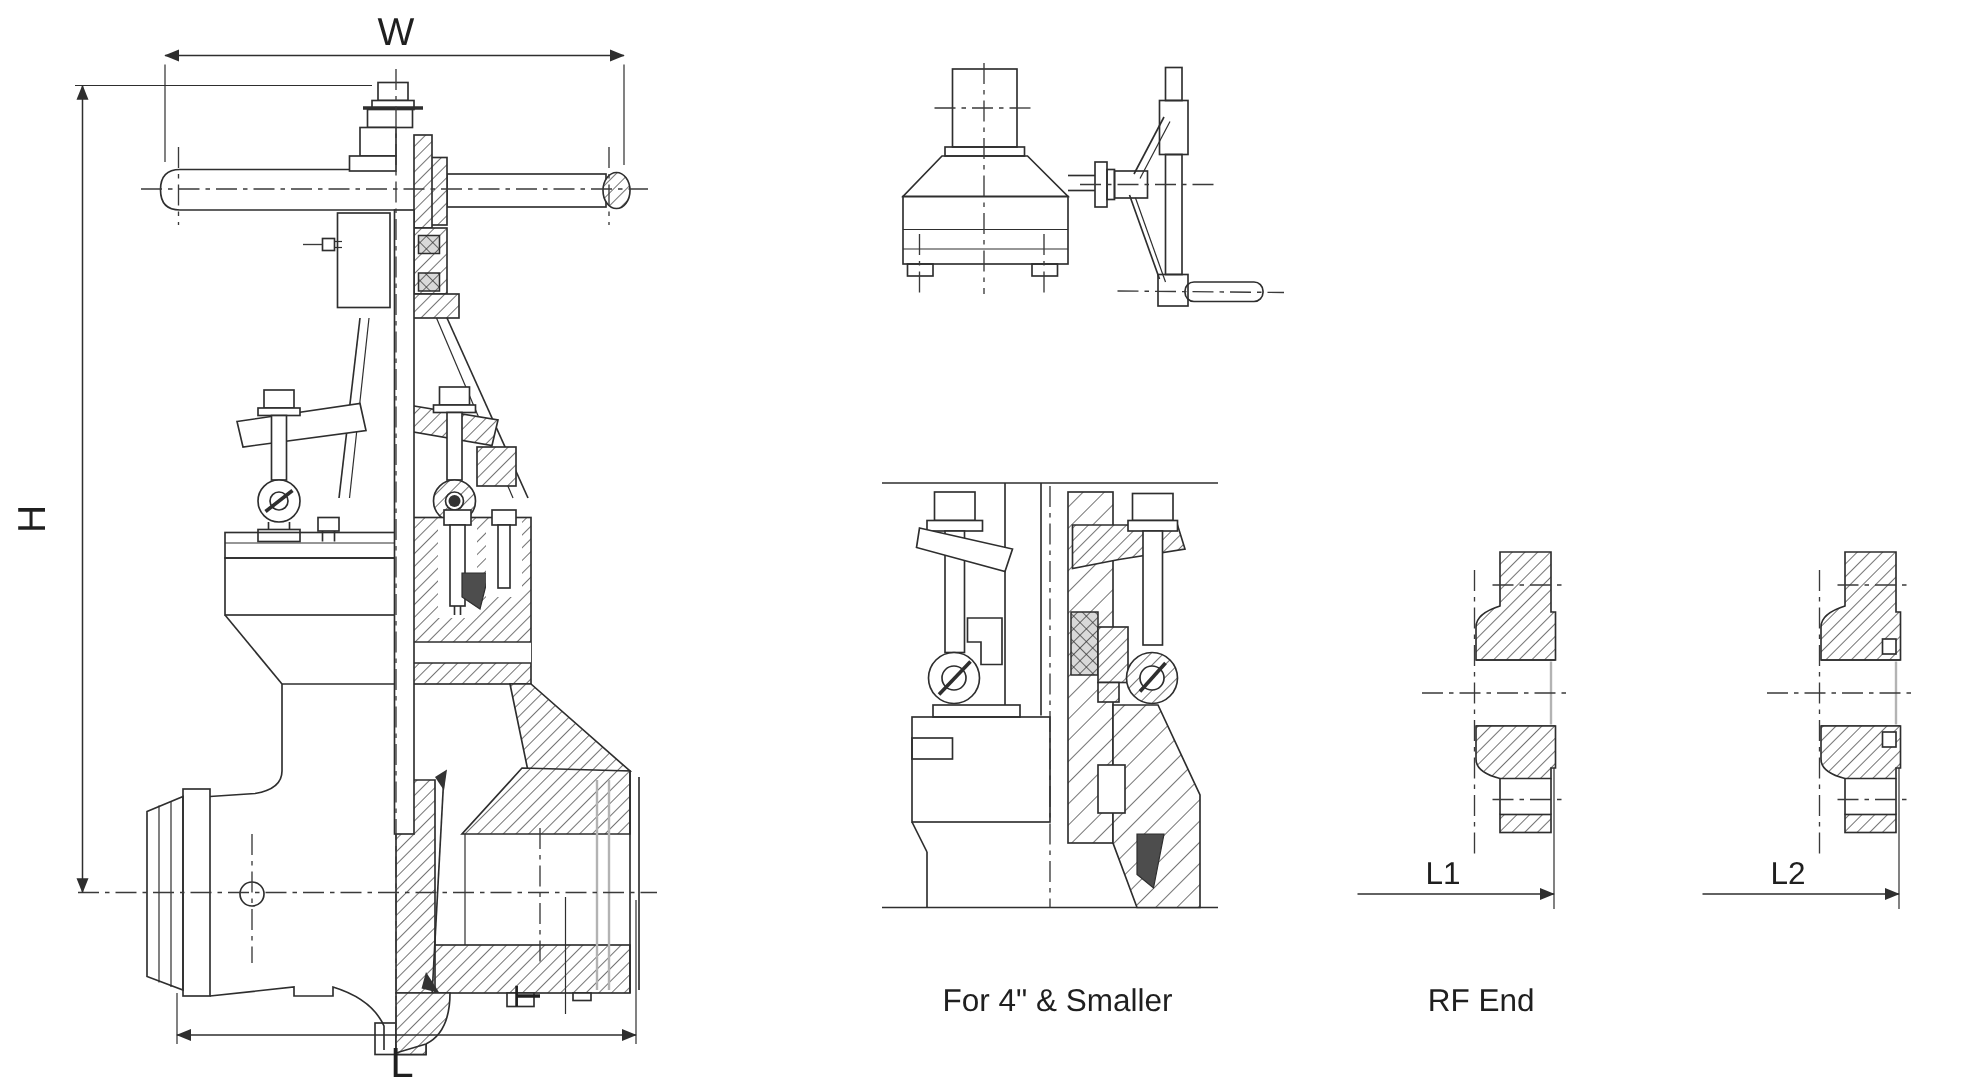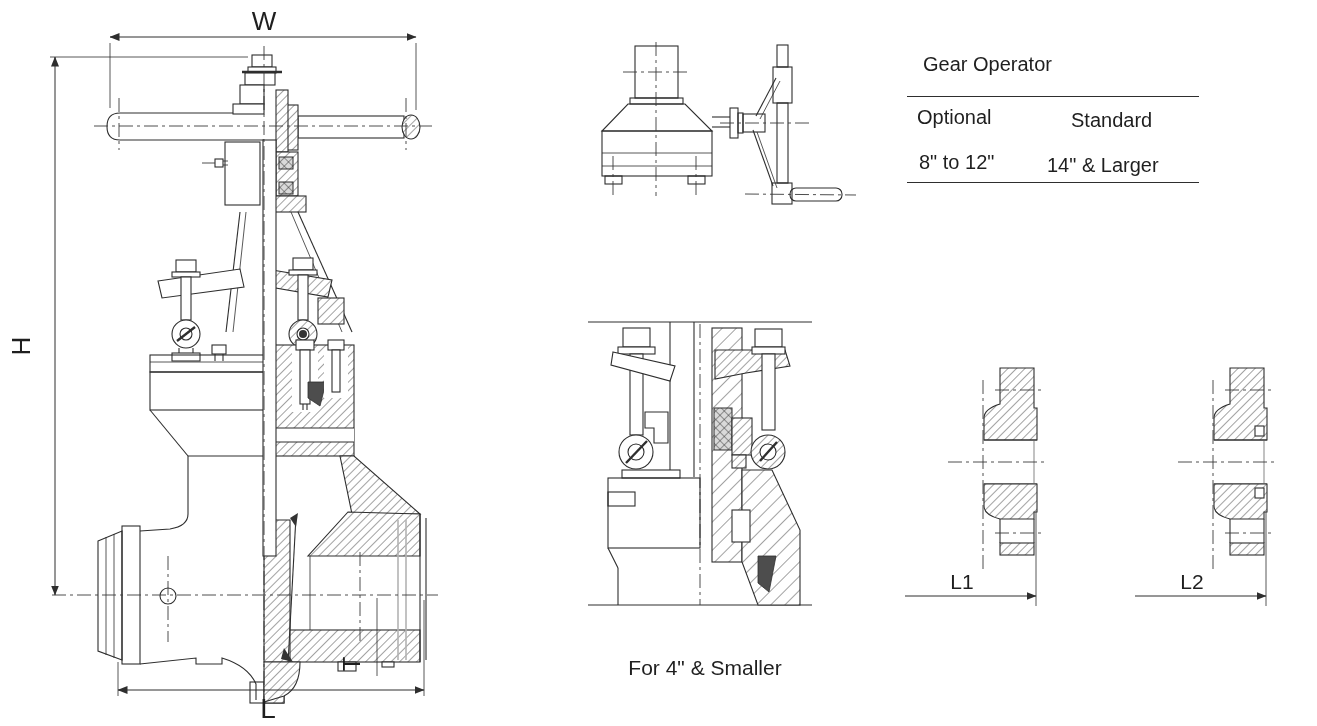--- a/index.html
+++ b/index.html
@@ -337,25 +337,17 @@
       <line class="cl" x1="95" y1="50" x2="142" y2="50"></line>
       <line class="cl" x1="95" y1="193" x2="142" y2="193"></line>
     </g>
     <g>
       <line class="dim" x1="5" y1="256" x2="136" y2="256" marker-end="url(#dimArrow)"></line>
       <line class="thin" x1="136" y1="172" x2="136" y2="266"></line>
       <text class="dimtxt" x="62" y="249" font-size="21" text-anchor="middle">L2</text>
     </g>
   </svg>
 
-  <div id="gear-table">
-    <div class="t-title">Gear Operator</div>
-    <div class="rule r1"></div>
-    <div class="c-opt">Optional</div>
-    <div class="c-std">Standard</div>
-    <div class="v-opt">8" to 12"</div>
-    <div class="v-std">14" &amp; Larger</div>
-    <div class="rule r2"></div>
-  </div>
 
   <div class="caption" style="left:580px;top:656px;width:250px">For 4" &amp; Smaller</div>
+  <div class="caption" style="left:900px;top:656px;width:175px">RF End</div>
 
 </div>
 
 </body></html>

